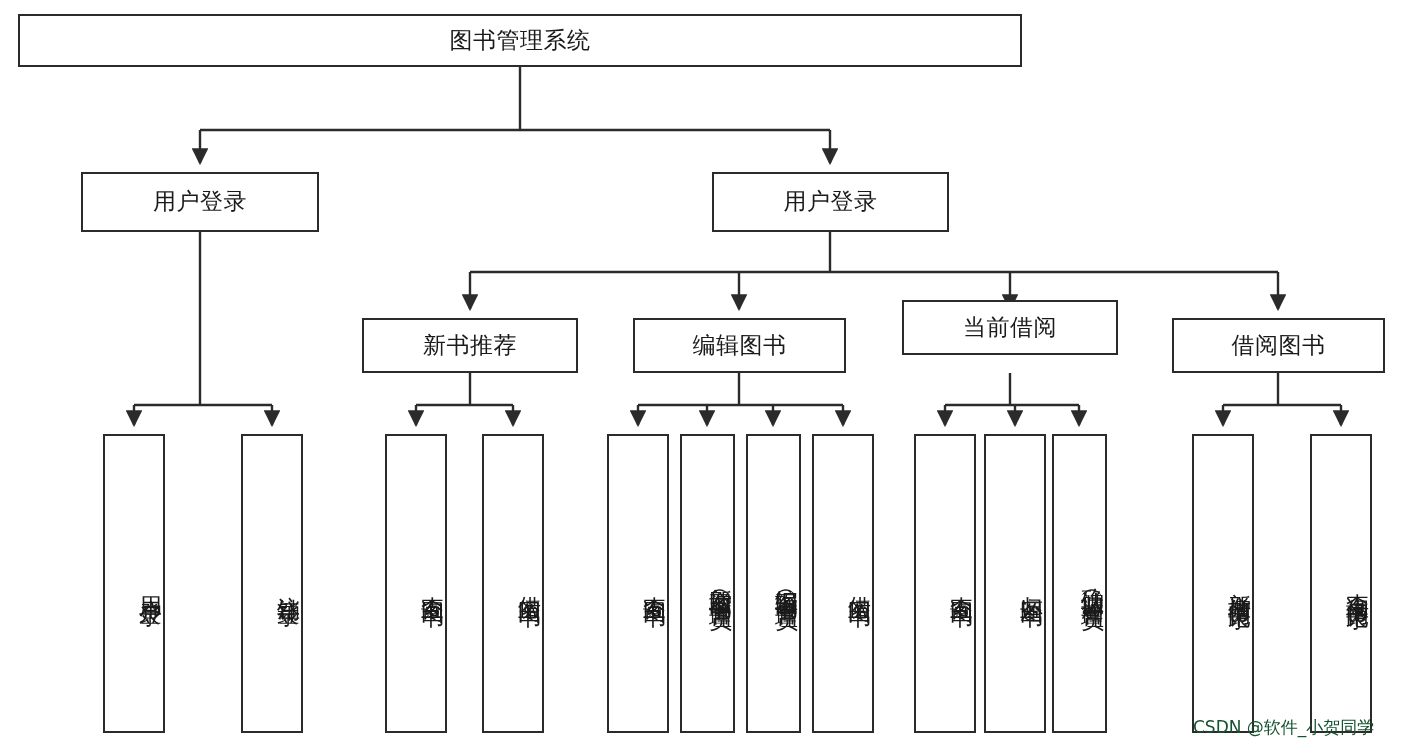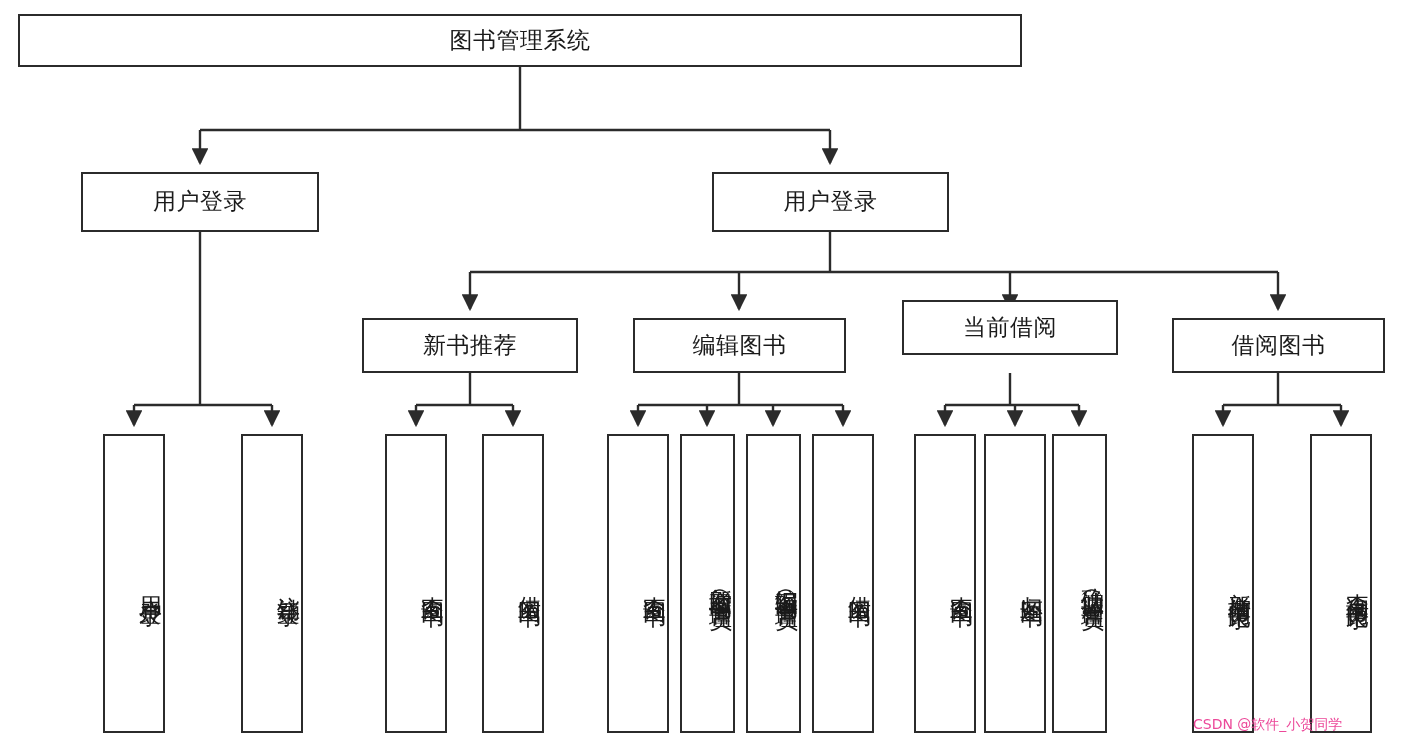--- a/index.html
+++ b/index.html
@@ -55,22 +55,22 @@
   .node.v .vtext {
     writing-mode: vertical-rl;
     text-orientation: upright;
     display: block;
     white-space: normal;
   }
   .watermark {
     position: absolute;
     left: 1193px;
     top: 716px;
-    font-size: 14px;
-    color: #ec4899;
+    font-size: 17px;
+    color: #14532d;
     z-index: 5;
     white-space: nowrap;
     font-family: "DejaVu Sans", "Liberation Sans", sans-serif;
   }
 </style>
 </head>
 <body>
 
 <div id="canvas">
 

